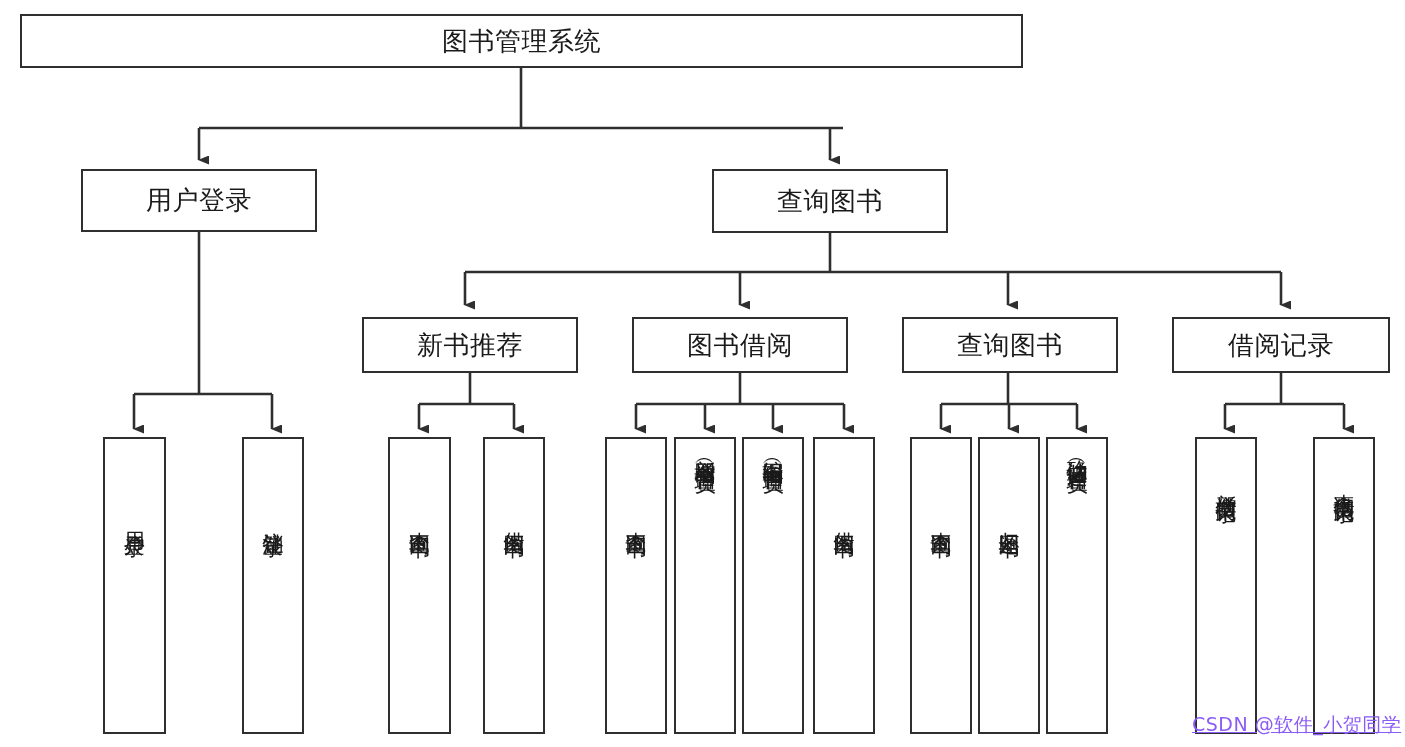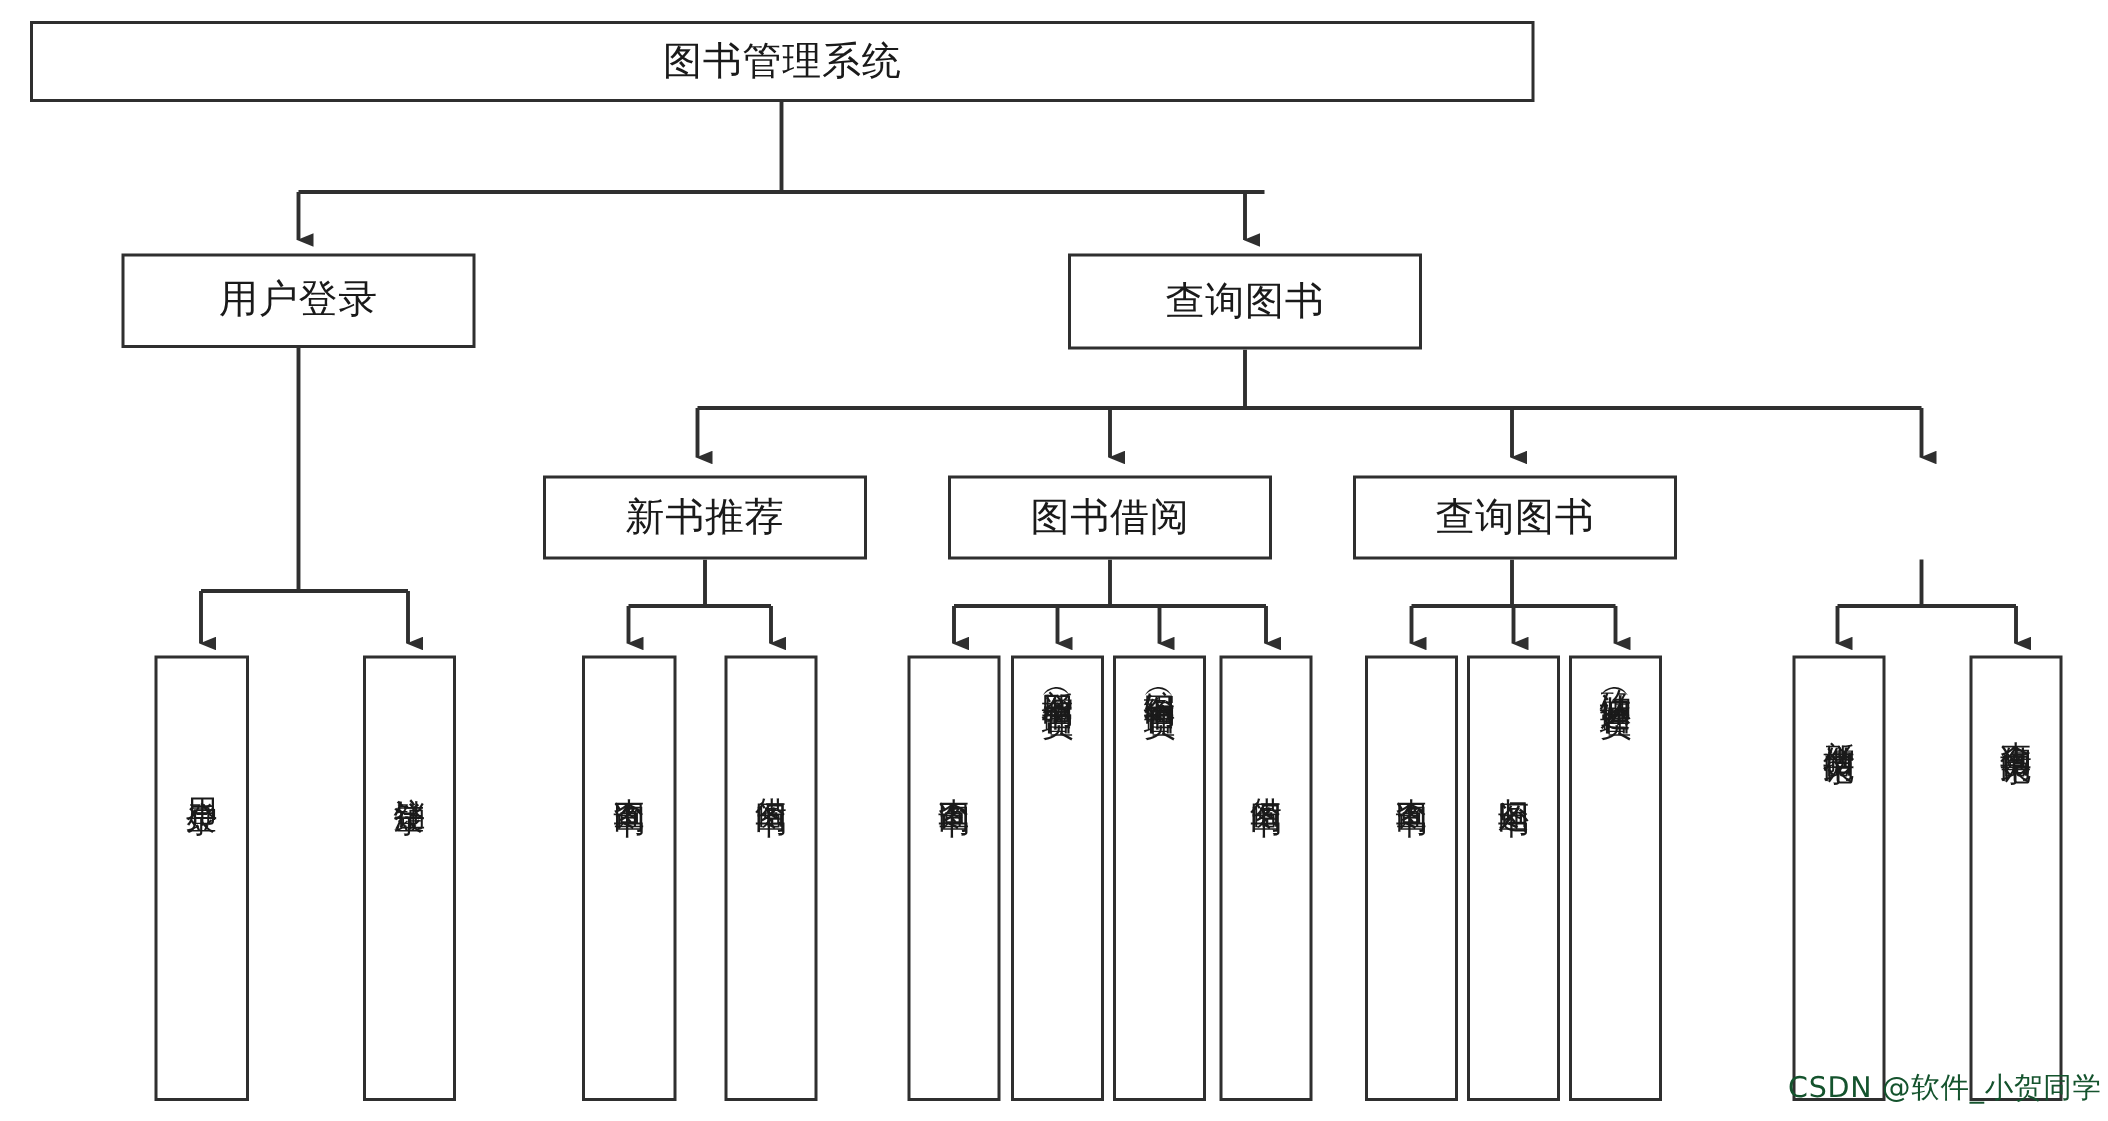--- a/index.html
+++ b/index.html
@@ -55,24 +55,25 @@
     writing-mode: vertical-rl;
     text-orientation: upright;
     font-size: 21px;
     line-height: 1.05;
     letter-spacing: 2px;
     white-space: nowrap;
   }
   .watermark {
     position: absolute;
     font-size: 19px;
-    color: #14532d;
+    color: #8b5cf6;
     white-space: nowrap;
     letter-spacing: 0.5px;
     pointer-events: none;
+    text-decoration: underline;
   }
 </style>
 </head>
 <body>
 
 <div id="diagram-root">
 
   <svg id="tree-svg" viewBox="0 0 1405 747" xmlns="http://www.w3.org/2000/svg">
     <defs>
       <marker id="arrowhead" markerWidth="9" markerHeight="11" refX="4.5" refY="10" orient="auto" markerUnits="userSpaceOnUse">
@@ -136,20 +137,23 @@
 
   <div class="node-box horizontal" style="left:632px; top:317px; width:216px; height:56px;">
     <span class="node-label">图书借阅</span>
   </div>
   <div class="node-box horizontal" style="left:362px; top:317px; width:216px; height:56px;">
     <span class="node-label">新书推荐</span>
   </div>
   <div class="node-box horizontal" style="left:902px; top:317px; width:216px; height:56px;">
     <span class="node-label">查询图书</span>
   </div>
+  <div class="node-box horizontal" style="left:1172px; top:317px; width:218px; height:56px;">
+    <span class="node-label">借阅记录</span>
+  </div>
 
   <div class="node-box vertical" style="left:103px; top:437px; width:63px; height:297px; padding-top:76px;">
     <span class="node-label">用户登录</span>
   </div>
   <div class="node-box vertical" style="left:242px; top:437px; width:62px; height:297px; padding-top:76px;">
     <span class="node-label">注销登录</span>
   </div>
 
   <div class="node-box vertical" style="left:388px; top:437px; width:63px; height:297px; padding-top:76px;">
     <span class="node-label">查询图书</span>

